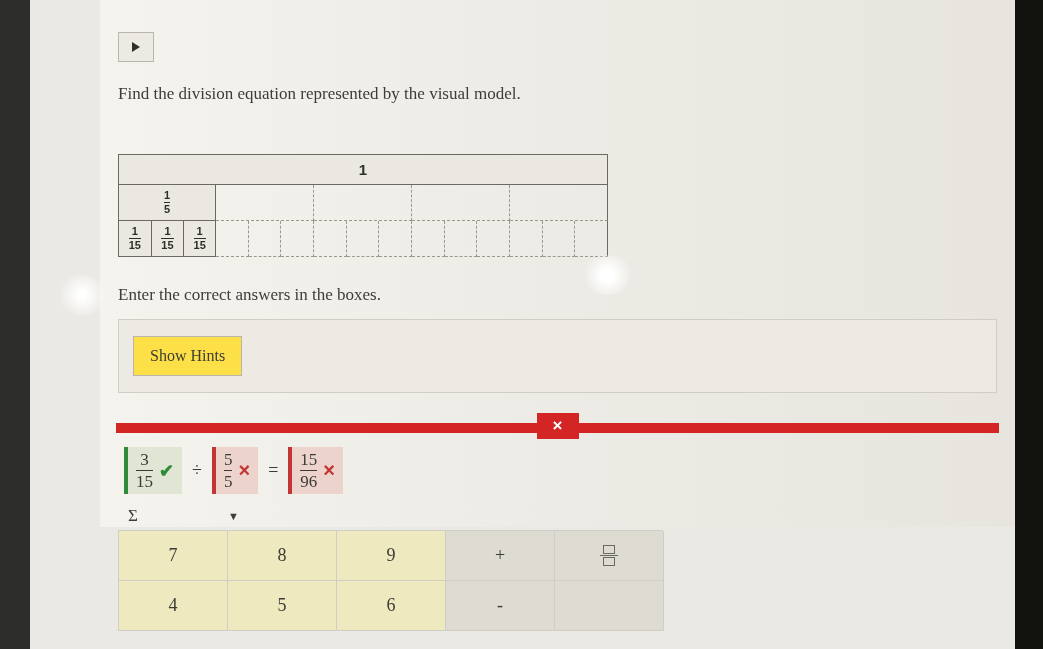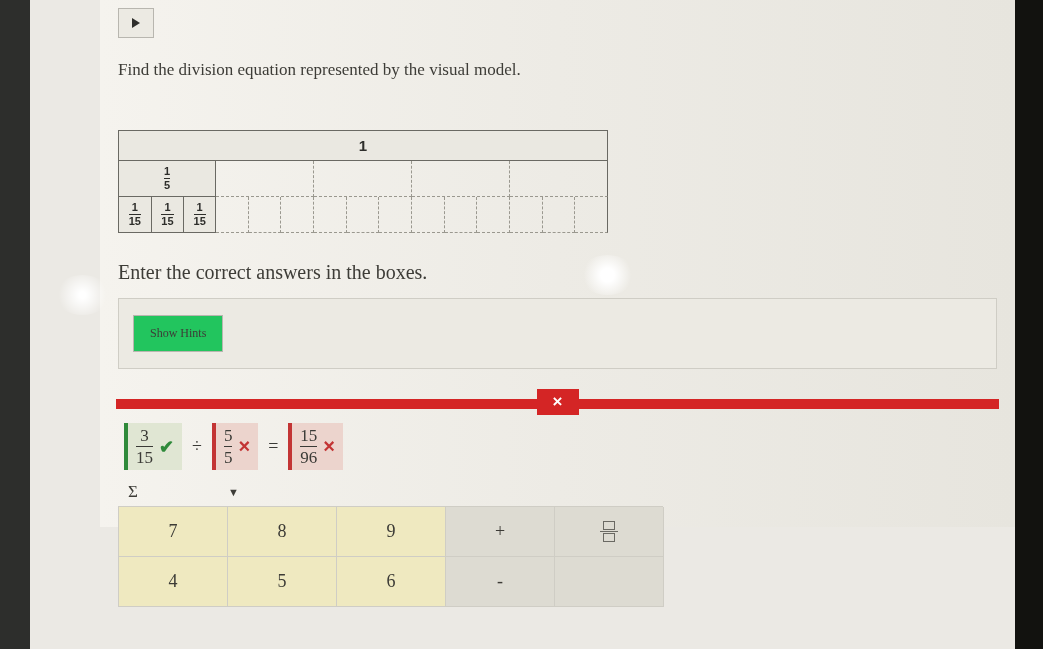--- a/index.html
+++ b/index.html
@@ -11,21 +11,21 @@
     position: relative;
     overflow: hidden;
   }
   .dark-left { position: absolute; left: 0; top: 0; width: 30px; height: 649px; background: #2d2e2c; }
   .dark-right { position: absolute; right: 0; top: 0; width: 28px; height: 649px; background: #12120f; }
   .page {
     position: absolute;
     left: 100px; top: 0;
     width: 915px; height: 527px;
     background: linear-gradient(to right, #f5f3ee 0%, #edebe5 50%, #e7e5de 100%);
-    padding: 8px 18px 0 18px;
+    padding: 32px 18px 0 18px;
   }
 
   .play-btn {
     width: 36px; height: 30px;
     border: 1px solid #b8b6af;
     background: #eceae3;
     display: inline-flex; align-items: center; justify-content: center;
     margin-bottom: 22px;
   }
   .play-btn svg { width: 10px; height: 10px; fill: #2f2f2c; }
@@ -70,34 +70,34 @@
   .f15-dash {
     width: 32.66px; height: 36px;
     border-right: 1px dashed #9a988f;
     border-bottom: 1px dashed #9a988f;
   }
   .f15-dash:last-child { border-right: 1px solid #6a6963; }
 
   .frac-sm { font-family: Arial, sans-serif; font-size: 11px; font-weight: bold; text-align: center; color: #2e2e2b; line-height: 1; }
   .frac-sm .line { border-top: 1px solid #2e2e2b; margin: 1px 0; }
 
-  .instr { color: #3d3c37; font-size: 20px; margin-bottom: 14px; }
+  .instr { color: #3d3c37; font-size: 17px; margin-bottom: 14px; }
 
   .hints-box {
     border: 1px solid #cfcdc5;
     padding: 16px 14px;
     background: #eceae3;
     margin-bottom: 30px;
   }
   .hints-btn {
     display: inline-block;
     border: 1px solid #b8b6af;
-    background: #22c55e;
+    background: #fde047;
     color: #3d3c37;
-    font-size: 12px;
+    font-size: 16px;
     padding: 10px 16px;
   }
 
   
   .feedback-strip { position: relative; height: 10px; background: #d42525; margin: 0 -2px; }
   .x-badge {
     position: absolute; left: 50%; transform: translateX(-50%);
     top: -10px;
     width: 42px; height: 26px;
     background: #d42525;

